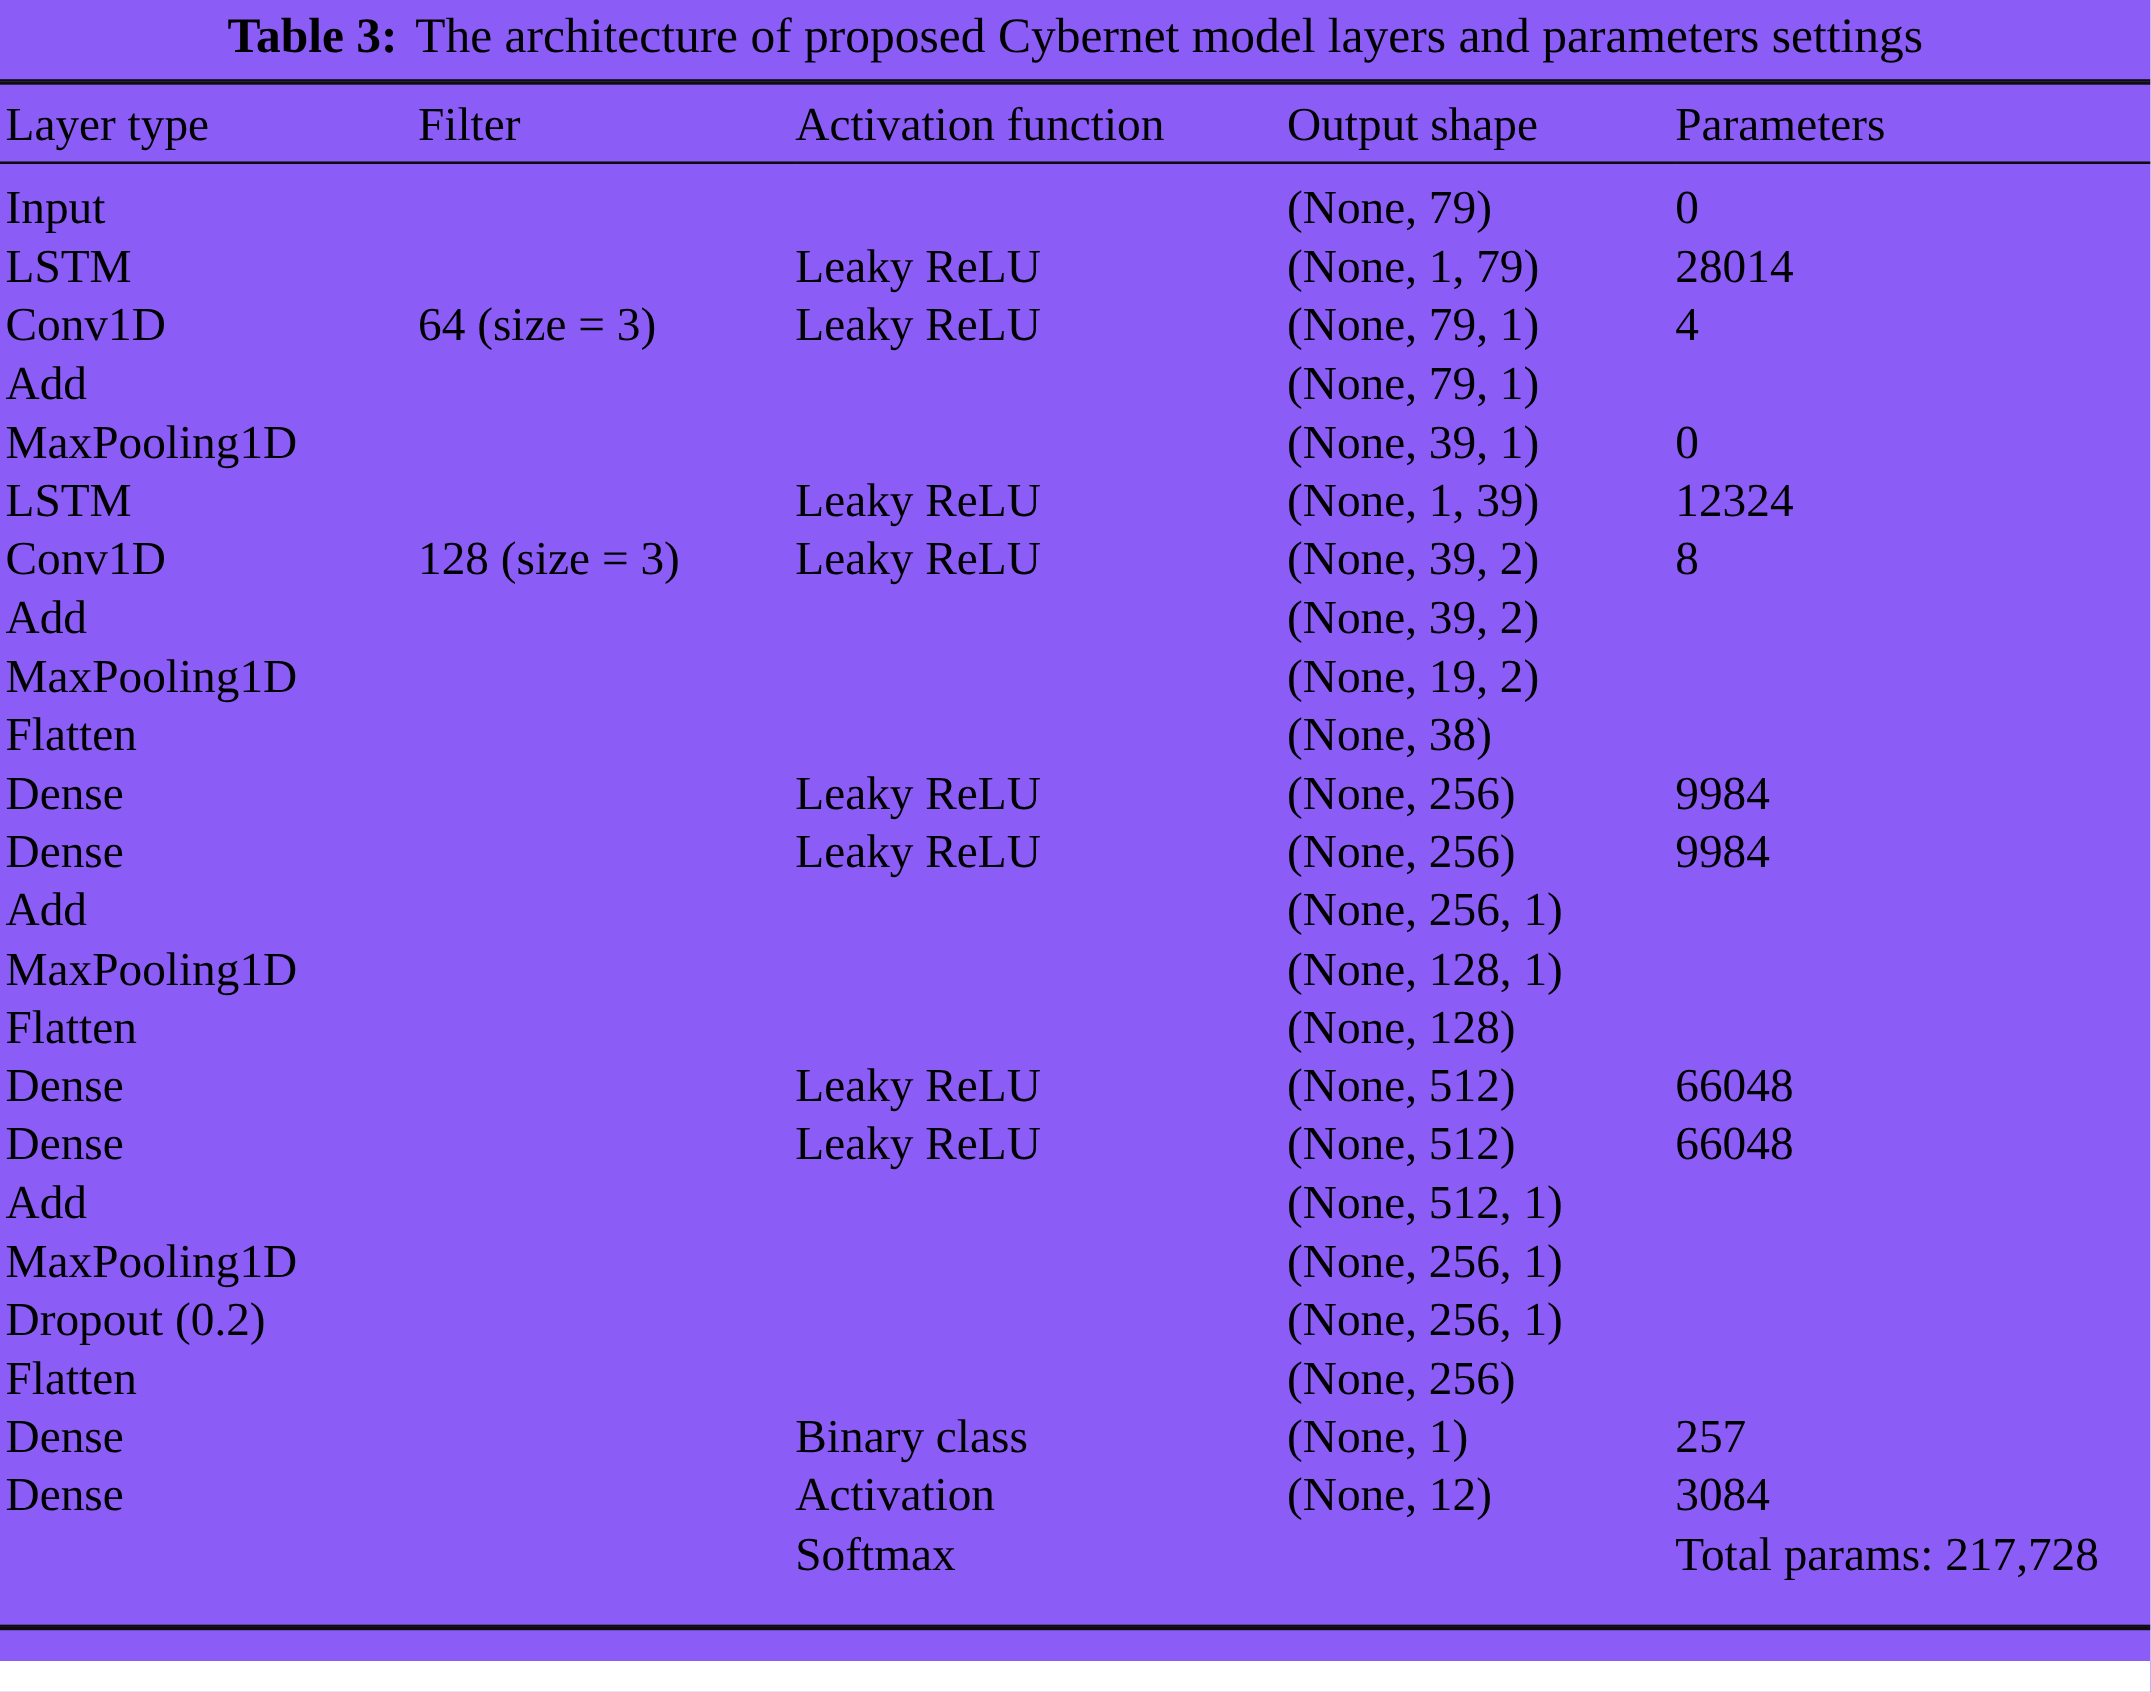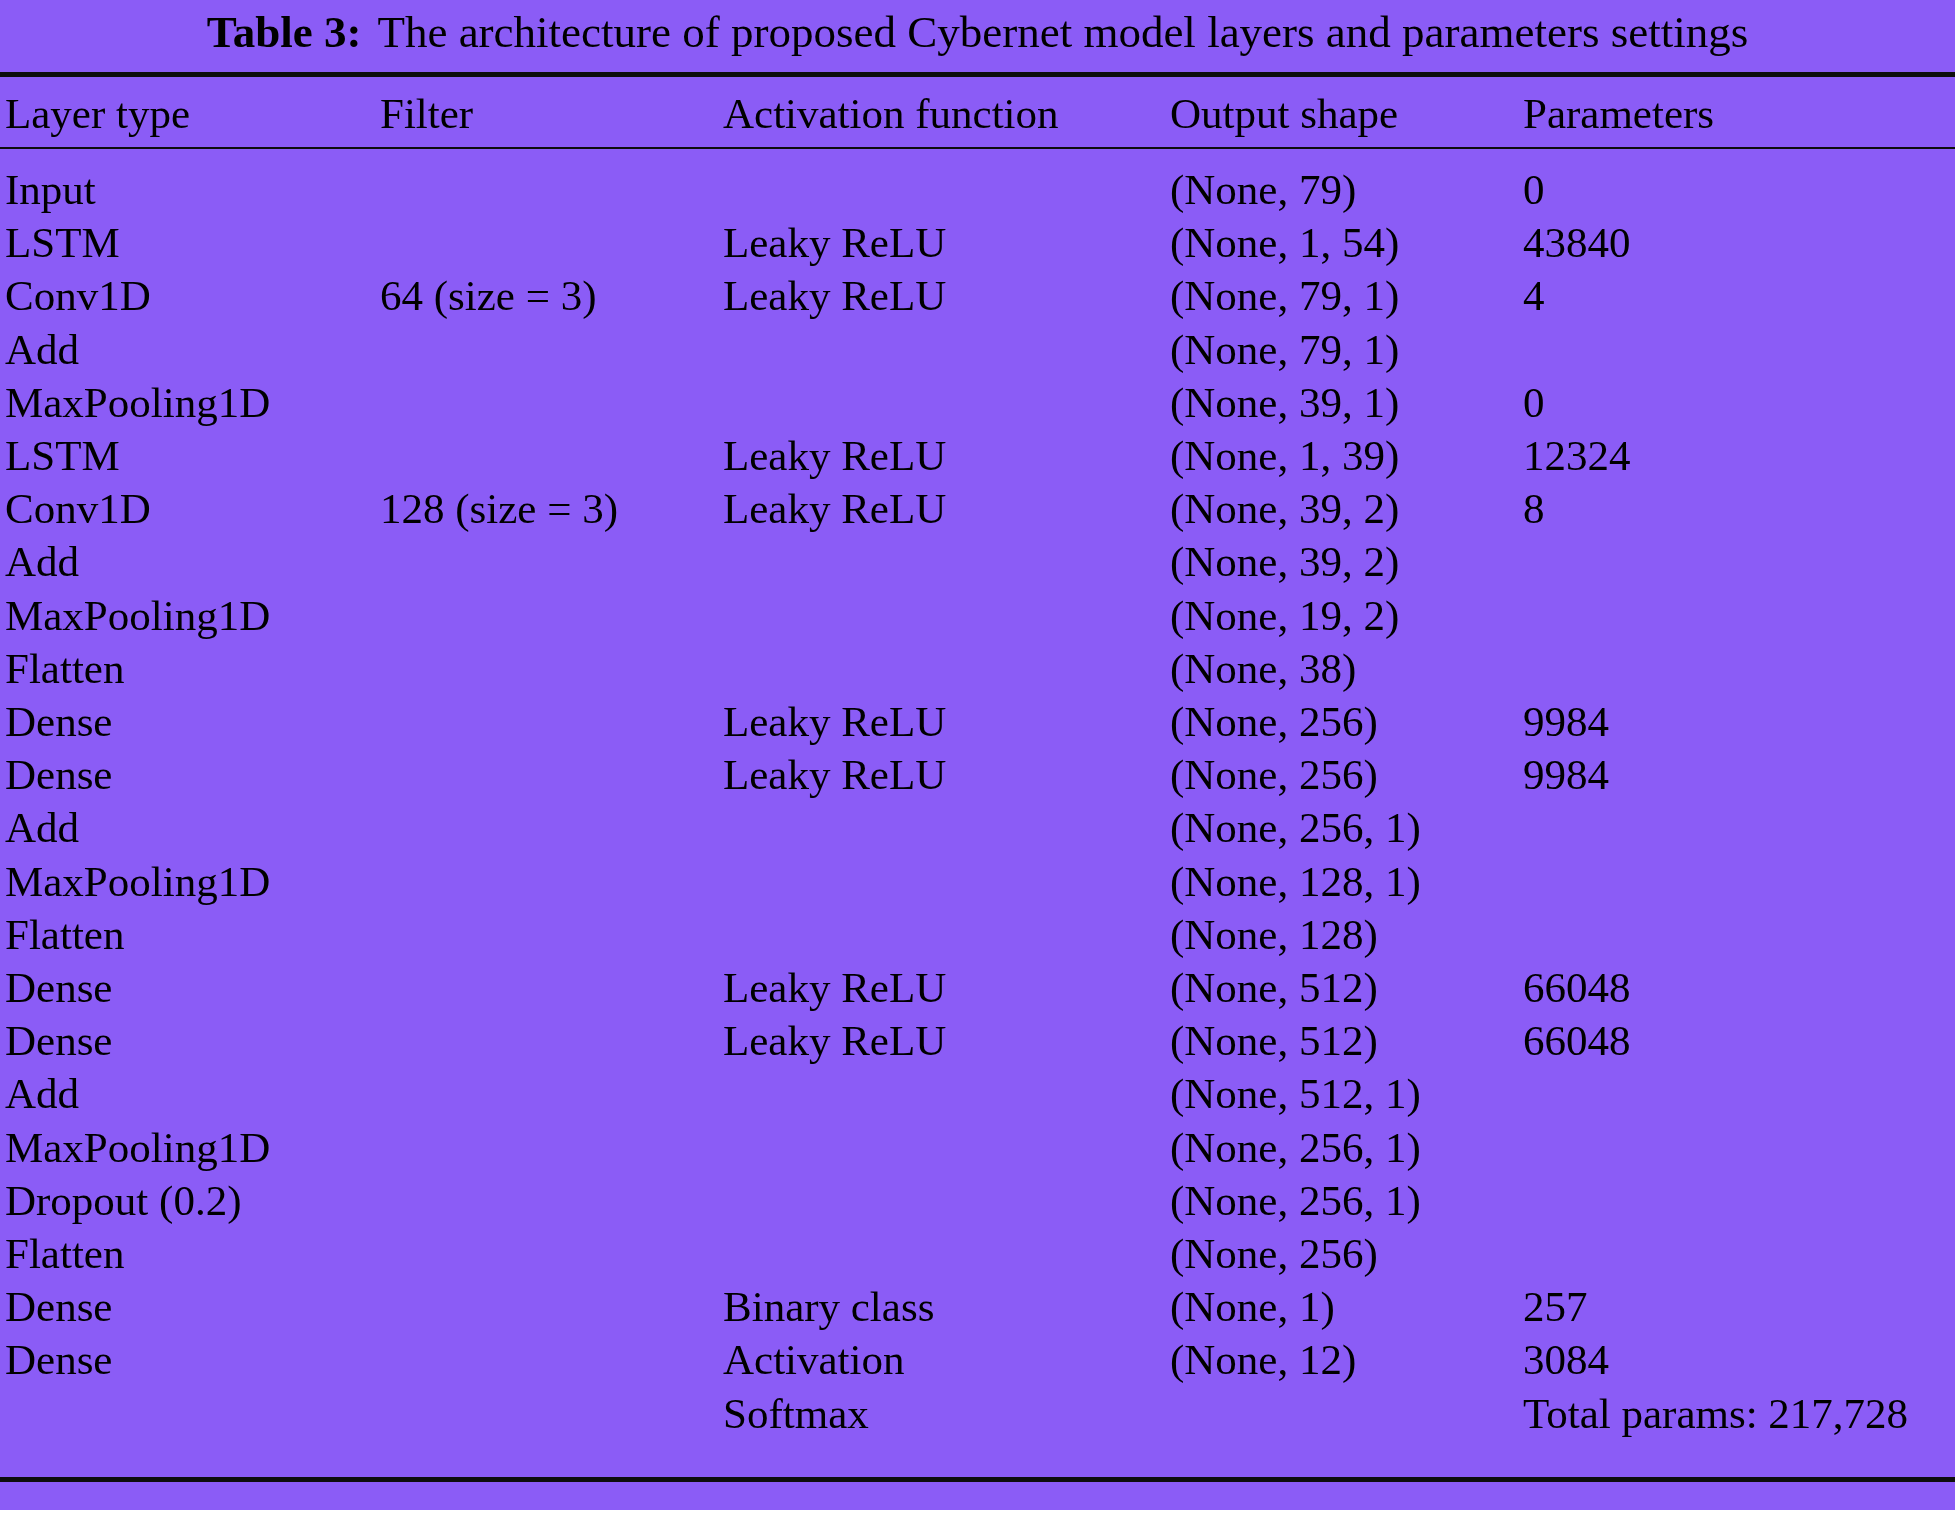--- a/index.html
+++ b/index.html
@@ -95,22 +95,22 @@
           <td>Input</td>
           <td></td>
           <td></td>
           <td>(None, 79)</td>
           <td>0</td>
         </tr>
         <tr>
           <td>LSTM</td>
           <td></td>
           <td>Leaky ReLU</td>
-          <td>(None, 1, 54)</td>
-          <td>43840</td>
+          <td>(None, 1, 79)</td>
+          <td>28014</td>
         </tr>
         <tr>
           <td>Conv1D</td>
           <td>64 (size = 3)</td>
           <td>Leaky ReLU</td>
           <td>(None, 79, 1)</td>
           <td>4</td>
         </tr>
         <tr>
           <td>Add</td>

